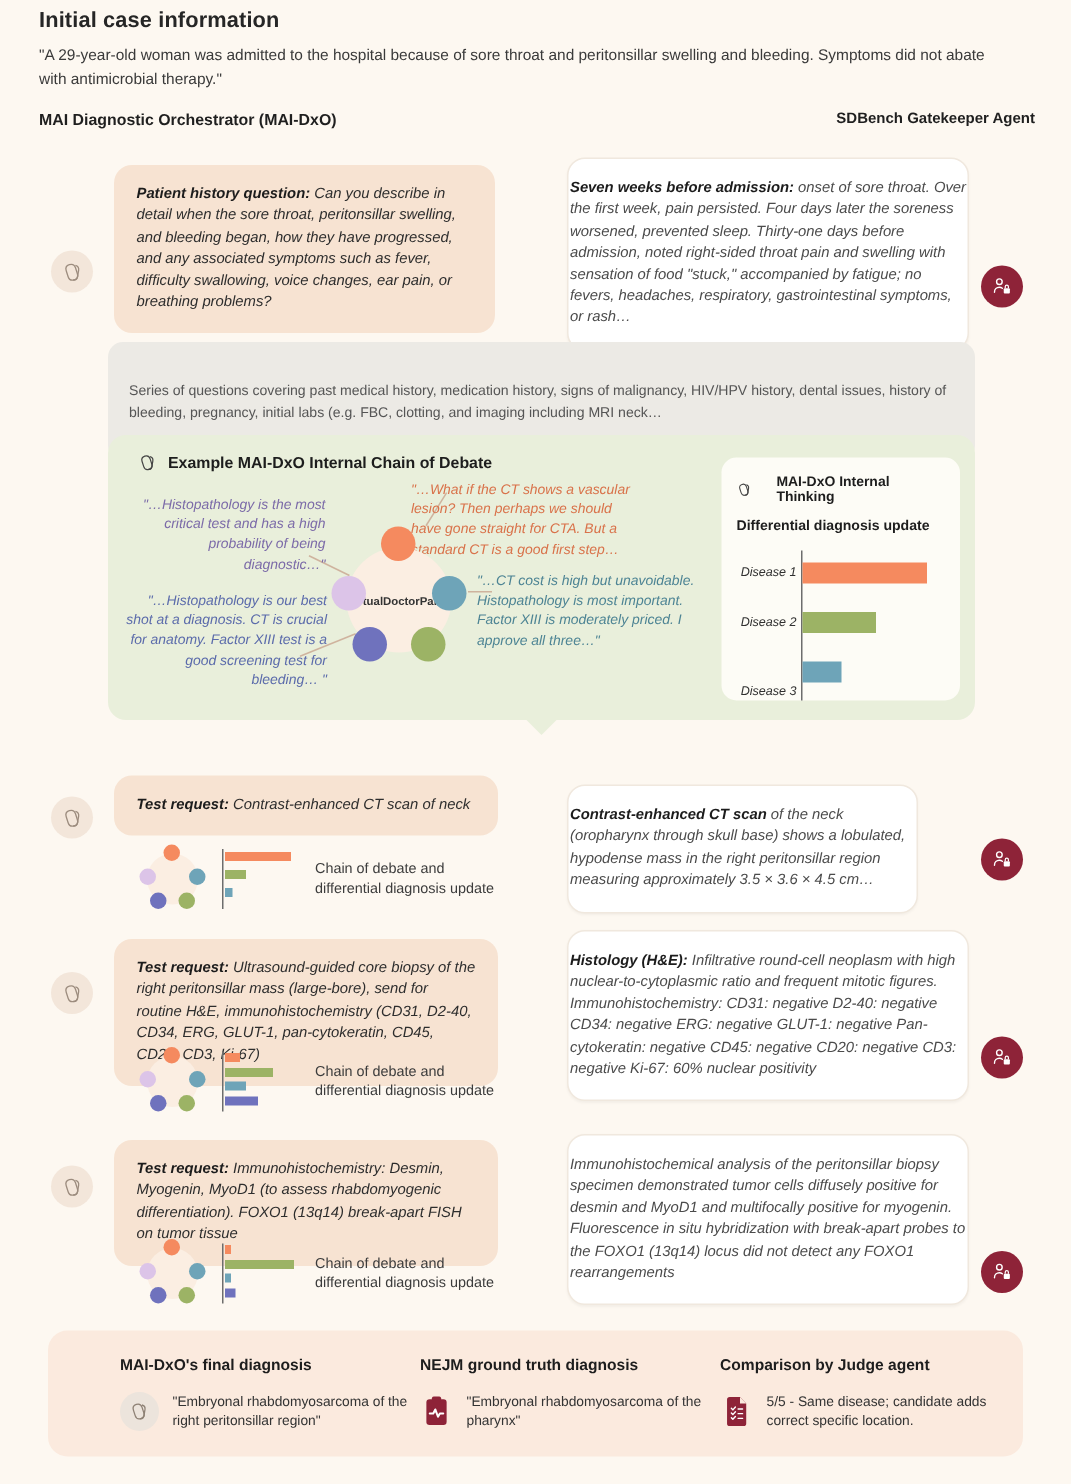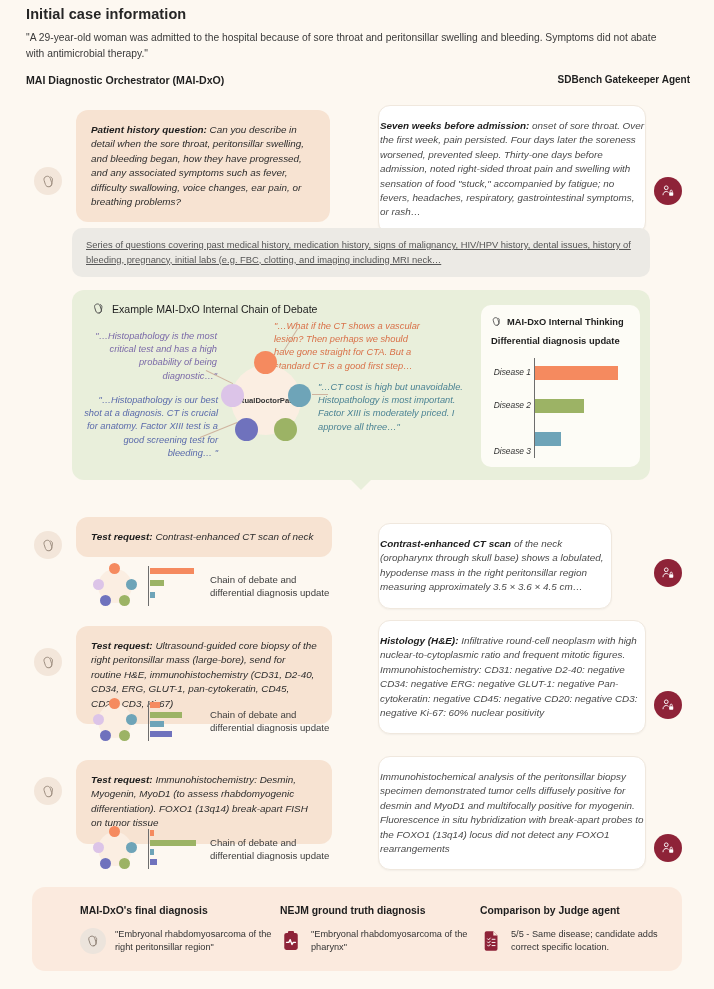--- a/index.html
+++ b/index.html
@@ -50,39 +50,39 @@
   .bubble.right {
     background: #ffffff; border-radius: 12px; padding: 13px 1px;
     color: #4b4b4b; border: 1px solid #f0e8de;
     box-shadow: 0 1px 2px rgba(0,0,0,.045);
   }
   .bubble b { font-weight: 700; color: #1c1c1c; }
   .bubble.right b { color: #1c1c1c; }
 
   .summary-band {
     position: absolute; left: 72px; top: 228px; width: 578px;
-    background: #eceae5; border-radius: 10px; padding: 10px 14px;
-    font-size: 9.4px; line-height: 14.6px; color: #555; text-decoration: underline;
+    background: #eceae5; border-radius: 10px; padding: 25px 14px;
+    font-size: 9.4px; line-height: 14.6px; color: #555;
   }
 
   
   .debate {
     position: absolute; left: 72px; top: 290px; width: 578px; height: 190px;
     background: #e9efdb; border-radius: 12px;
   }
   .debate-tail {
     position: absolute; left: 350px; top: 479px;
     width: 0; height: 0;
     border-left: 11px solid transparent;
     border-right: 11px solid transparent;
     border-top: 11px solid #e9efdb;
   }
   .debate-title {
     position: absolute; left: 20px; top: 12px;
-    font-size: 10.6px; font-weight: 400; color: #1d1d1d;
+    font-size: 10.6px; font-weight: 700; color: #1d1d1d;
     display: flex; align-items: center; gap: 7px;
   }
   .quote {
     position: absolute; font-style: italic; font-size: 9.3px; line-height: 13.2px;
   }
   .q-purple { color: #7b6aa8; }
   .q-orange { color: #d9724a; }
   .q-teal   { color: #4d8494; }
   .q-blue   { color: #5b6bab; }
 
@@ -102,21 +102,21 @@
 
   .leader { position: absolute; background: #caa893; height: 1px; transform-origin: left center; opacity:.85;}
 
   
   .think-card {
     position: absolute; left: 481px; top: 305px; width: 159px; height: 162px;
     background: #fdfcf6; border-radius: 10px; padding: 11px 10px;
   }
   .think-title {
     font-size: 9.3px; font-weight: 700; color: #1d1d1d;
-    display: flex; align-items: center; gap: 5px;
+    display: flex; align-items: center; gap: 16px;
   }
   .think-sub { margin-top: 8px; font-size: 9.4px; font-weight: 700; color: #1d1d1d; }
   .chart { position: relative; margin-top: 12px; height: 100px; }
   .chart-axis {
     position: absolute; left: 43px; top: 0; width: 1.2px; height: 100px; background: #6d6d6d;
   }
   .clabel {
     position: absolute; left: 0; width: 40px; text-align: right;
     font-size: 8.4px; font-style: italic; color: #303030;
   }

